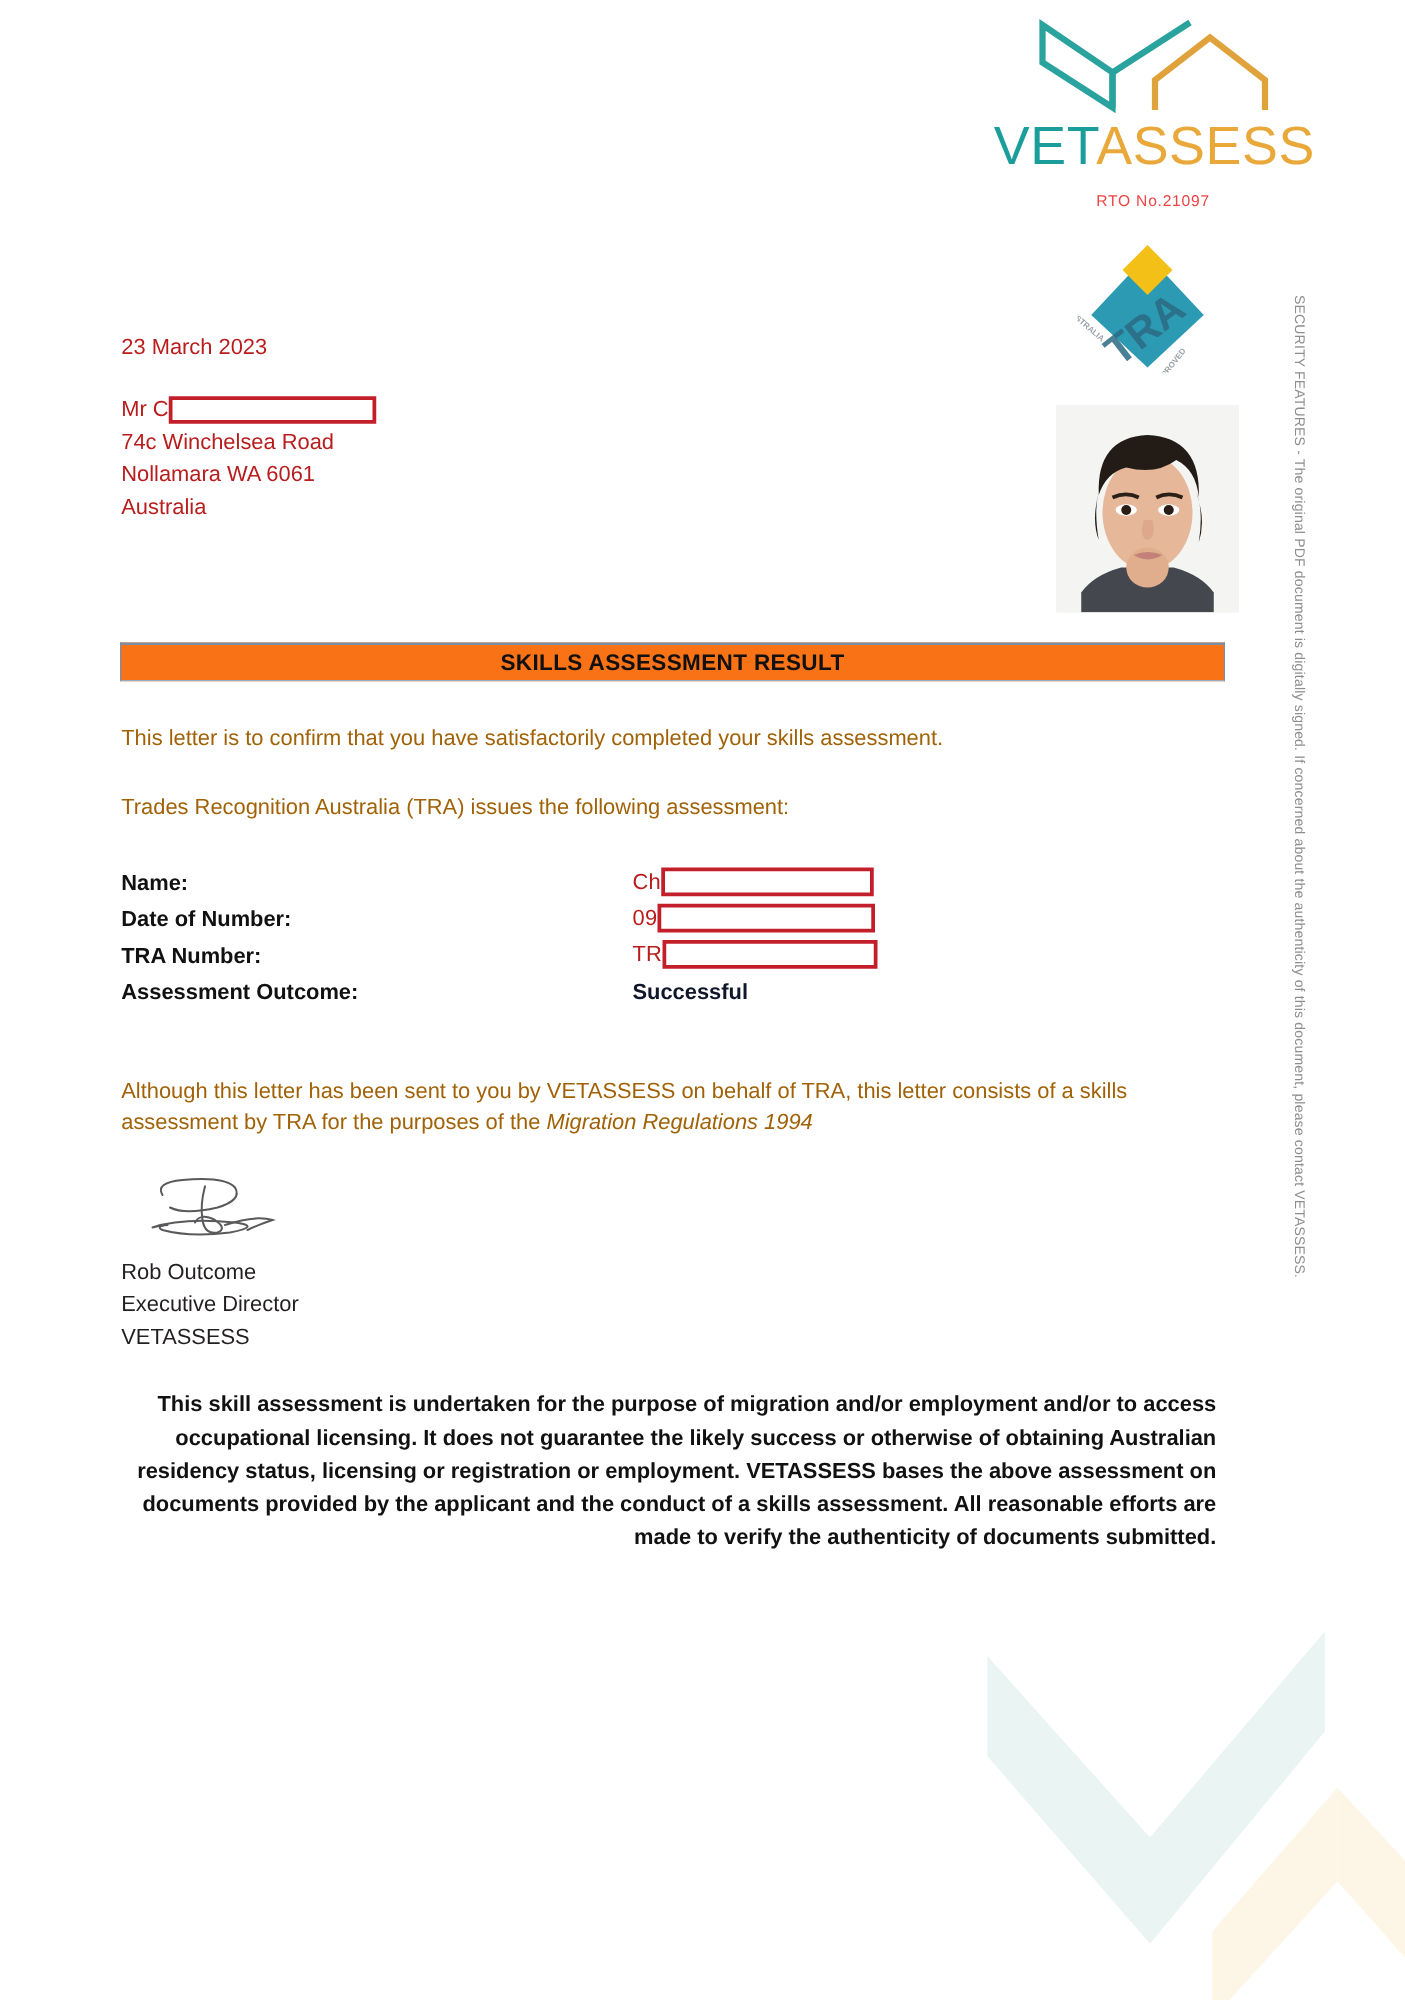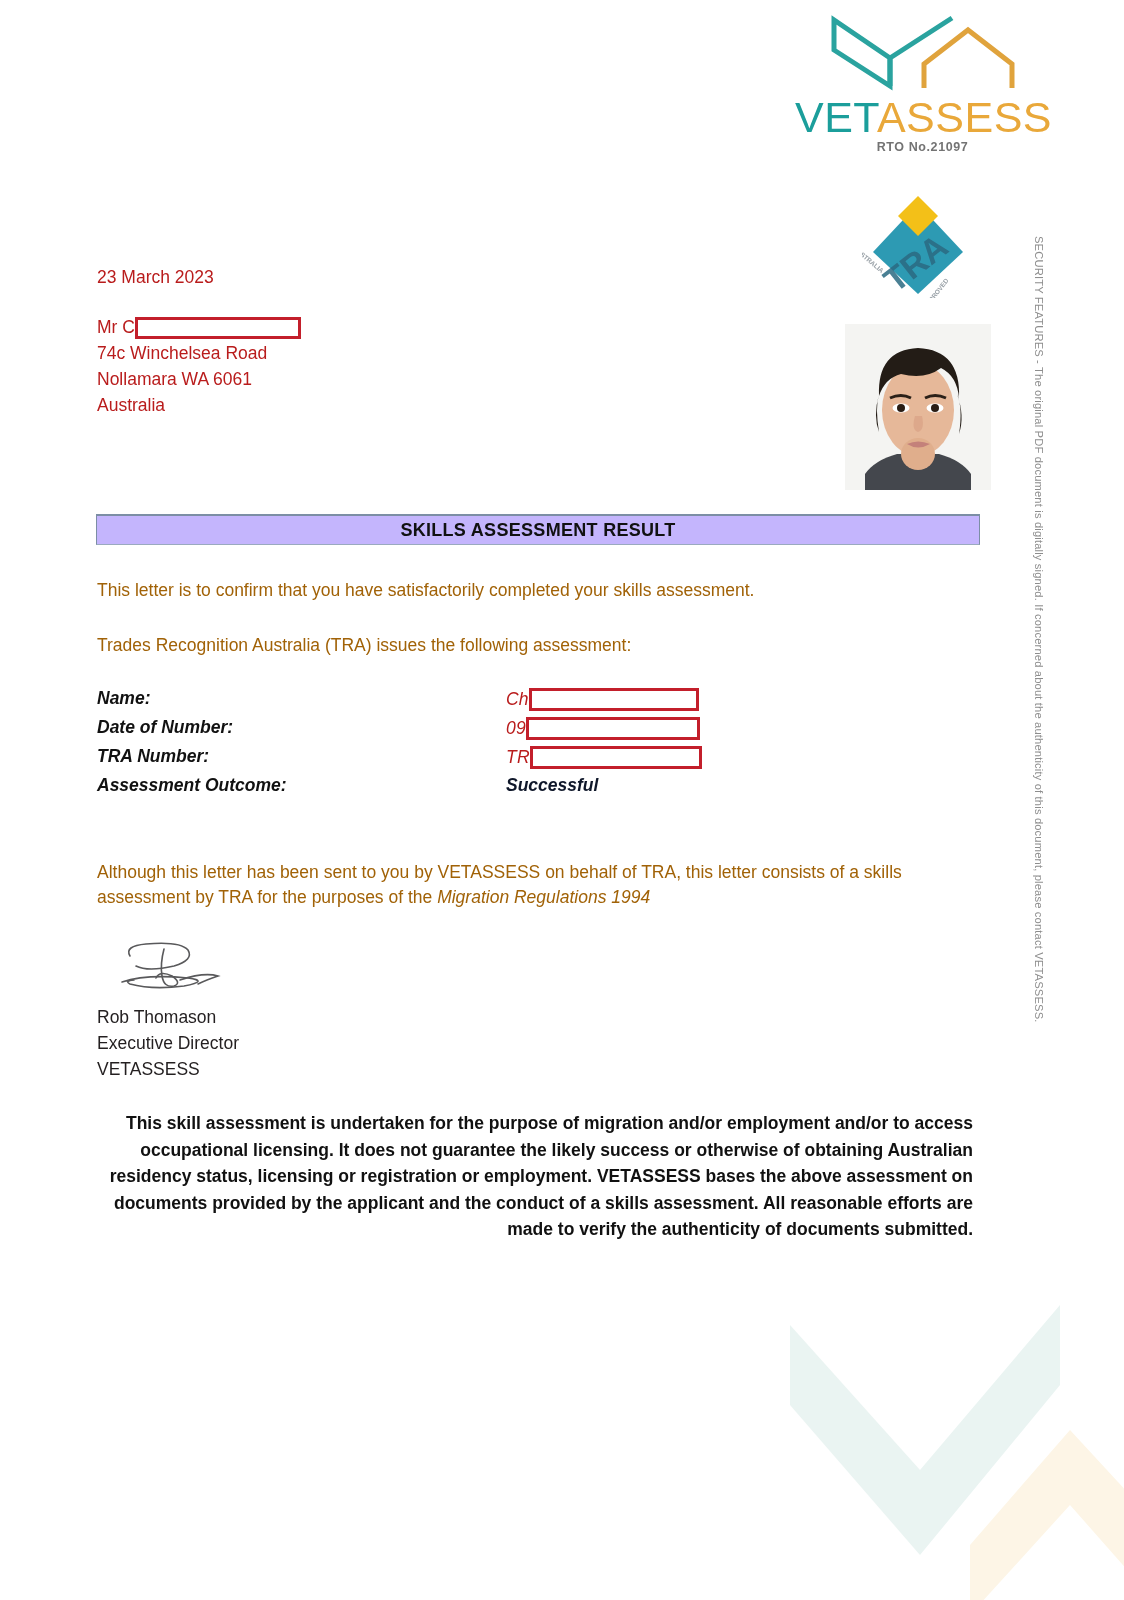--- a/index.html
+++ b/index.html
@@ -41,25 +41,25 @@
     font-family: "Liberation Sans", sans-serif;
     font-size: 43px;
     letter-spacing: 0.5px;
     line-height: 1;
     margin-top: 4px;
     font-weight: 400;
   }
   .logo-word .teal { color: #1b9e9b; }
   .logo-word .gold { color: #e9a83a; }
   .rto {
-    margin-top: 1px;
+    margin-top: 15px;
     font-size: 12.5px;
-    font-weight: 700;
+    font-weight: 400;
     letter-spacing: 0.6px;
-    color: #737373;
+    color: #ef4444;
   }
 
   
   .tra-seal {
     position: absolute;
     left: 862px;
     top: 190px;
     width: 112px;
     height: 108px;
     z-index: 3;
@@ -121,21 +121,21 @@
     background: #ffffff;
     height: 16px;
   }
 
   .banner {
     position: absolute;
     left: 96px;
     top: 514px;
     width: 884px;
     height: 31px;
-    background: #c4b5fd;
+    background: #f97316;
     border-top: 2px solid #7c8ea5;
     border-left: 1px solid #7c8ea5;
     border-right: 1px solid #7c8ea5;
     border-bottom: 1px solid #9aaabf;
     box-sizing: border-box;
     display: flex;
     align-items: center;
     justify-content: center;
     text-align: center;
   }
@@ -162,22 +162,21 @@
   .details {
     position: absolute;
     left: 97px;
     top: 688px;
     width: 640px;
     font-size: 17.5px;
   }
   .det-row {
     display: flex;
     height: 29px;
-    align-items: flex-start;
-    font-style: italic;
+    align-items: flex-end;
   }
   .det-label {
     width: 409px;
     font-weight: 700;
     color: #111111;
     flex: none;
   }
   .det-value {
     color: #b91c1c;
     white-space: nowrap;
@@ -317,19 +316,19 @@
   <svg class="sig" viewBox="0 0 200 62">
     <g fill="none" stroke="#59595b" stroke-width="1.6" stroke-linecap="round">
       <path d="M30 20 Q24 10 46 8 Q80 5 88 14 Q94 24 74 30 Q48 36 36 30"></path>
       <path d="M64 13 Q60 28 62 40 Q64 52 74 50 Q82 47 72 40 Q60 34 56 42"></path>
       <path d="M22 46 Q46 38 88 42 Q110 45 84 50 Q52 54 30 48 Q24 45 34 44"></path>
       <path d="M80 44 Q104 36 118 40 Q106 44 98 48"></path>
     </g>
   </svg>
 
   <div class="sig-name">
-    <div>Rob Thomason</div>
+    <div>Rob Outcome</div>
     <div>Executive Director</div>
     <div>VETASSESS</div>
   </div>
 
   <div class="disclaimer">This skill assessment is undertaken for the purpose of migration and/or employment and/or to access occupational licensing. It does not guarantee the likely success or otherwise of obtaining Australian residency status, licensing or registration or employment. VETASSESS bases the above assessment on documents provided by the applicant and the conduct of a skills assessment. All reasonable efforts are made to verify the authenticity of documents submitted.</div>
 </div>
 
 </body></html>

